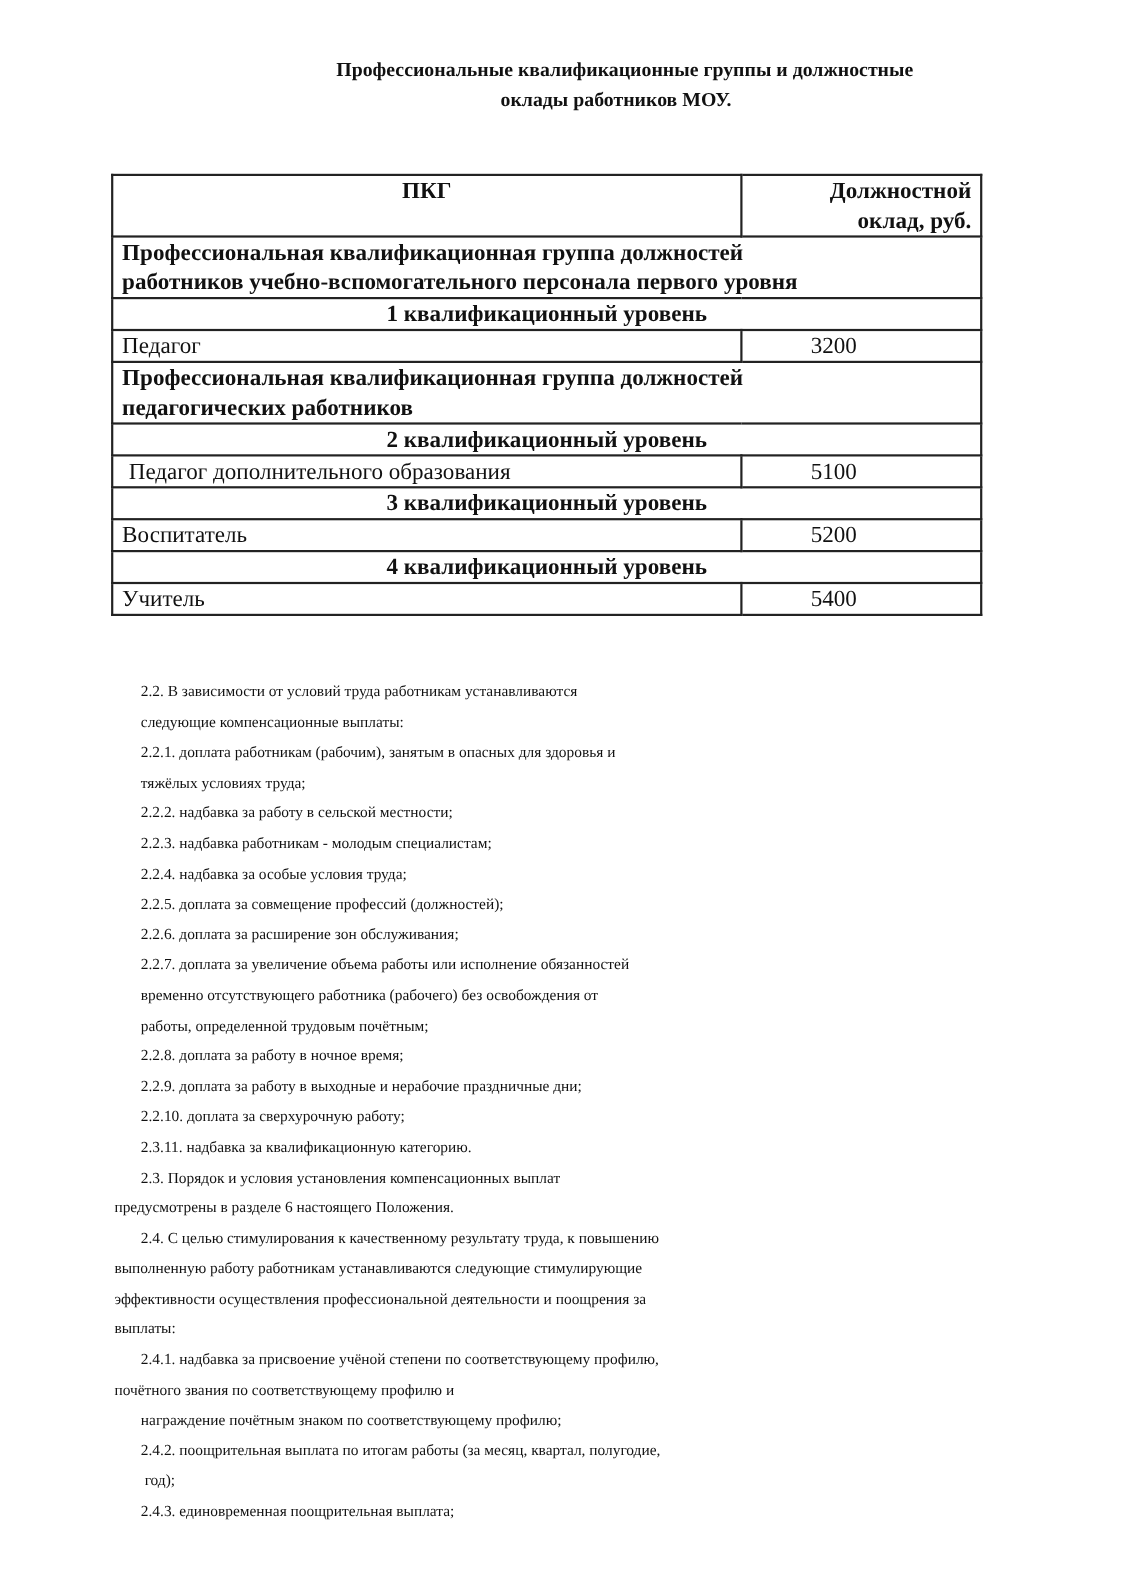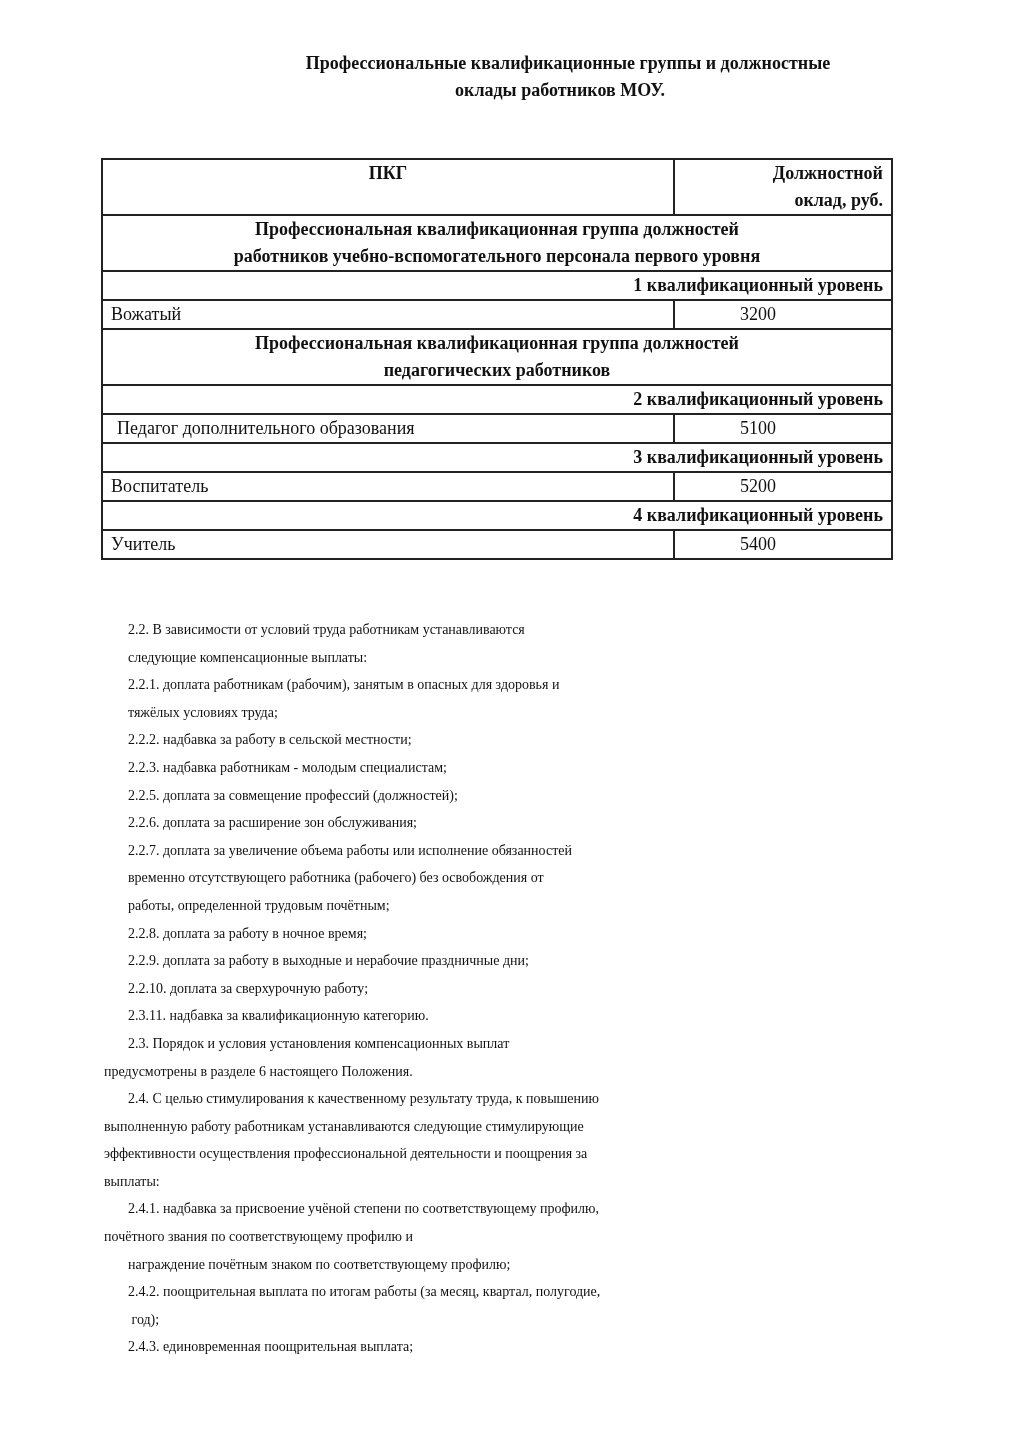--- a/index.html
+++ b/index.html
@@ -8,30 +8,30 @@
     font-family: "Liberation Serif", serif; color: #111;
   }
   .title {
     position: absolute; left: 100px; top: 50px; width: 920px;
     text-align: center; font-weight: bold; font-size: 18px; line-height: 27px;
   }
   .title div { white-space: nowrap; }
   .t1 { padding-left: 16px; }
   table.pkg {
     position: absolute; left: 101px; top: 158px; width: 792px;
-    border-collapse: collapse; font-size: 18px;
+    border-collapse: collapse; font-size: 21px;
   }
   table.pkg td {
     border: 2px solid #222; padding: 0 8px; line-height: 27px; vertical-align: middle;
   }
   .col-val { width: 150px; text-align: center; margin-left: 20px; }
   .hdr-pkg { text-align: center; font-weight: bold; vertical-align: top !important; height: 54px; }
   .hdr-val { text-align: right; font-weight: bold; }
-  .group { text-align: center; font-weight: bold; margin-top: 40px; }
-  .level { text-align: right; font-weight: bold; }
+  .group { text-align: left; font-weight: bold; margin-top: 40px; }
+  .level { text-align: center; font-weight: bold; }
   .pos { text-align: left; }
   .pos.indent { padding-left: 14px; }
   .val { text-align: center; padding-right: 58px !important; }
   .text {
     position: absolute; left: 104px; top: 616px; width: 860px;
     font-size: 14px; line-height: 27.6px;
   }
   .text p { margin: 0; white-space: nowrap; }
   .i1 { padding-left: 24px; }
   .i0 { padding-left: 0; }
@@ -56,21 +56,21 @@
   <tr>
     <td colspan="2" class="group">
       <div>Профессиональная квалификационная группа должностей</div>
       <div>работников учебно-вспомогательного персонала первого уровня</div>
     </td>
   </tr>
   <tr>
     <td colspan="2" class="level">1 квалификационный уровень</td>
   </tr>
   <tr>
-    <td class="pos">Вожатый</td>
+    <td class="pos">Педагог</td>
     <td class="col-val val">3200</td>
   </tr>
   <tr>
     <td colspan="2" class="group">
       <div>Профессиональная квалификационная группа должностей</div>
       <div>педагогических работников</div>
     </td>
   </tr>
   <tr>
     <td colspan="2" class="level">2 квалификационный уровень</td>
@@ -96,20 +96,21 @@
 </tbody>
   </table>
 
 <div class="text">
   <p class="i1">2.2. В зависимости от условий труда работникам устанавливаются</p>
   <p class="i1">следующие компенсационные выплаты:</p>
   <p class="i1">2.2.1. доплата работникам (рабочим), занятым в опасных для здоровья и</p>
   <p class="i1">тяжёлых условиях труда;</p>
   <p class="i1">2.2.2. надбавка за работу в сельской местности;</p>
   <p class="i1">2.2.3. надбавка работникам - молодым специалистам;</p>
+  <p class="i1">2.2.4. надбавка за особые условия труда;</p>
   <p class="i1">2.2.5. доплата за совмещение профессий (должностей);</p>
   <p class="i1">2.2.6. доплата за расширение зон обслуживания;</p>
   <p class="i1">2.2.7. доплата за увеличение объема работы или исполнение обязанностей</p>
   <p class="i1">временно отсутствующего работника (рабочего) без освобождения от</p>
   <p class="i1">работы,  определенной трудовым почётным;</p>
   <p class="i1">2.2.8. доплата за работу в ночное время;</p>
   <p class="i1">2.2.9. доплата за работу в выходные и нерабочие праздничные дни;</p>
   <p class="i1">2.2.10. доплата за сверхурочную работу;</p>
   <p class="i1">2.3.11.  надбавка за квалификационную категорию.</p>
   <p class="i1">2.3. Порядок и условия установления компенсационных выплат</p>

